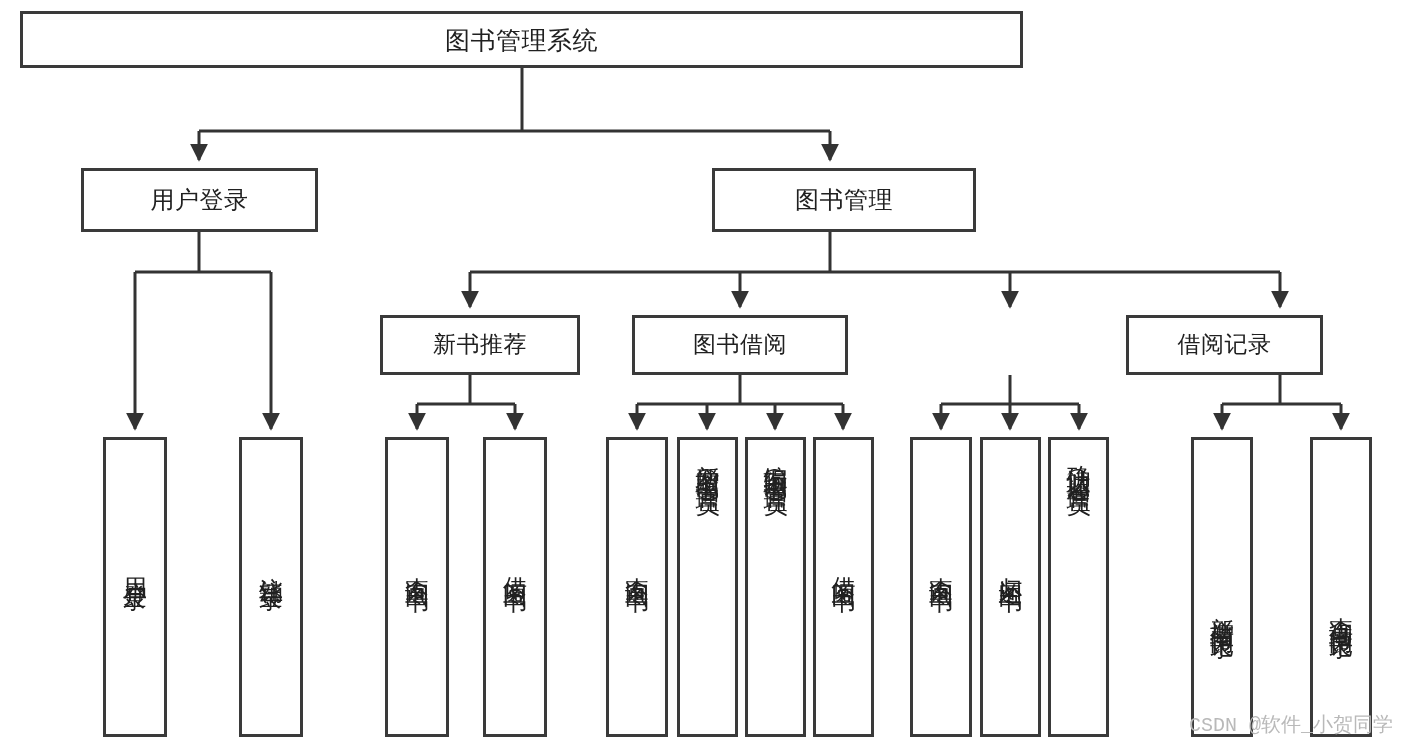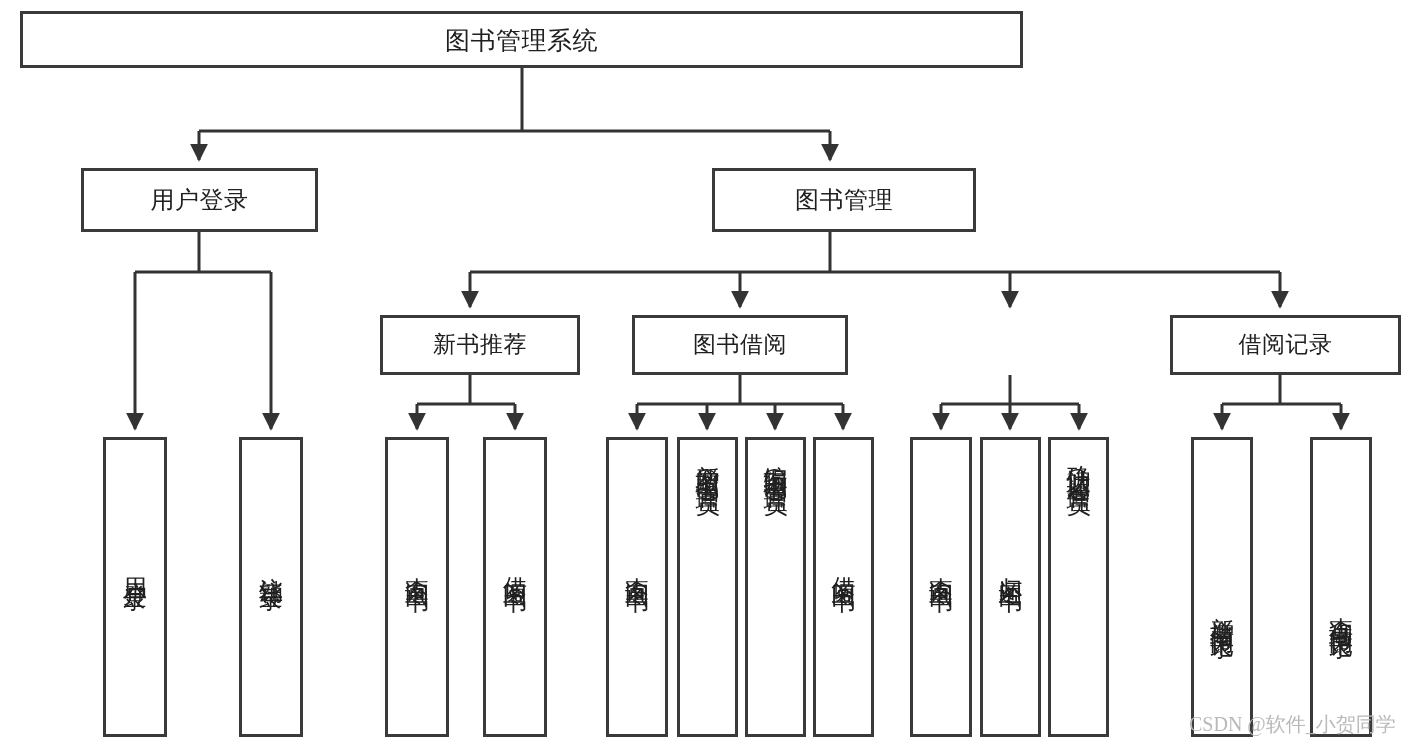--- a/index.html
+++ b/index.html
@@ -72,21 +72,21 @@
     margin-top: 152px;
   }
   .watermark {
     position: absolute;
     left: 1189px;
     top: 711px;
     font-size: 20px;
     color: #b9b9b9;
     white-space: nowrap;
     z-index: 3;
-    font-family: Liberation Serif, serif;
+    font-family: Liberation Mono, monospace;
   }
 </style>
 </head>
 <body>
 
 <div id="diagram-root">
 
   <svg id="diagram-svg" viewBox="0 0 1405 747" xmlns="http://www.w3.org/2000/svg">
     <defs>
       <marker id="arrow" viewBox="0 0 10 10" refX="9" refY="5" markerWidth="6" markerHeight="6" orient="auto-start-reverse">
@@ -147,21 +147,21 @@
   <div class="node level2" style="left:712px; top:168px; width:264px; height:64px;">
     <span class="node-label">图书管理</span>
   </div>
 
   <div class="node level3" style="left:380px; top:315px; width:200px; height:60px;">
     <span class="node-label">新书推荐</span>
   </div>
   <div class="node level3" style="left:632px; top:315px; width:216px; height:60px;">
     <span class="node-label">图书借阅</span>
   </div>
-  <div class="node level3" style="left:1170px; top:315px; width:231px; height:60px;">
+  <div class="node level3" style="left:1126px; top:315px; width:197px; height:60px;">
     <span class="node-label">借阅记录</span>
   </div>
 
   <div class="node leaf mid2" style="left:103px; top:437px; width:64px; height:300px;">
     <span class="node-label">用户登录</span>
   </div>
   <div class="node leaf mid2" style="left:239px; top:437px; width:64px; height:300px;">
     <span class="node-label">注销登录</span>
   </div>
 

